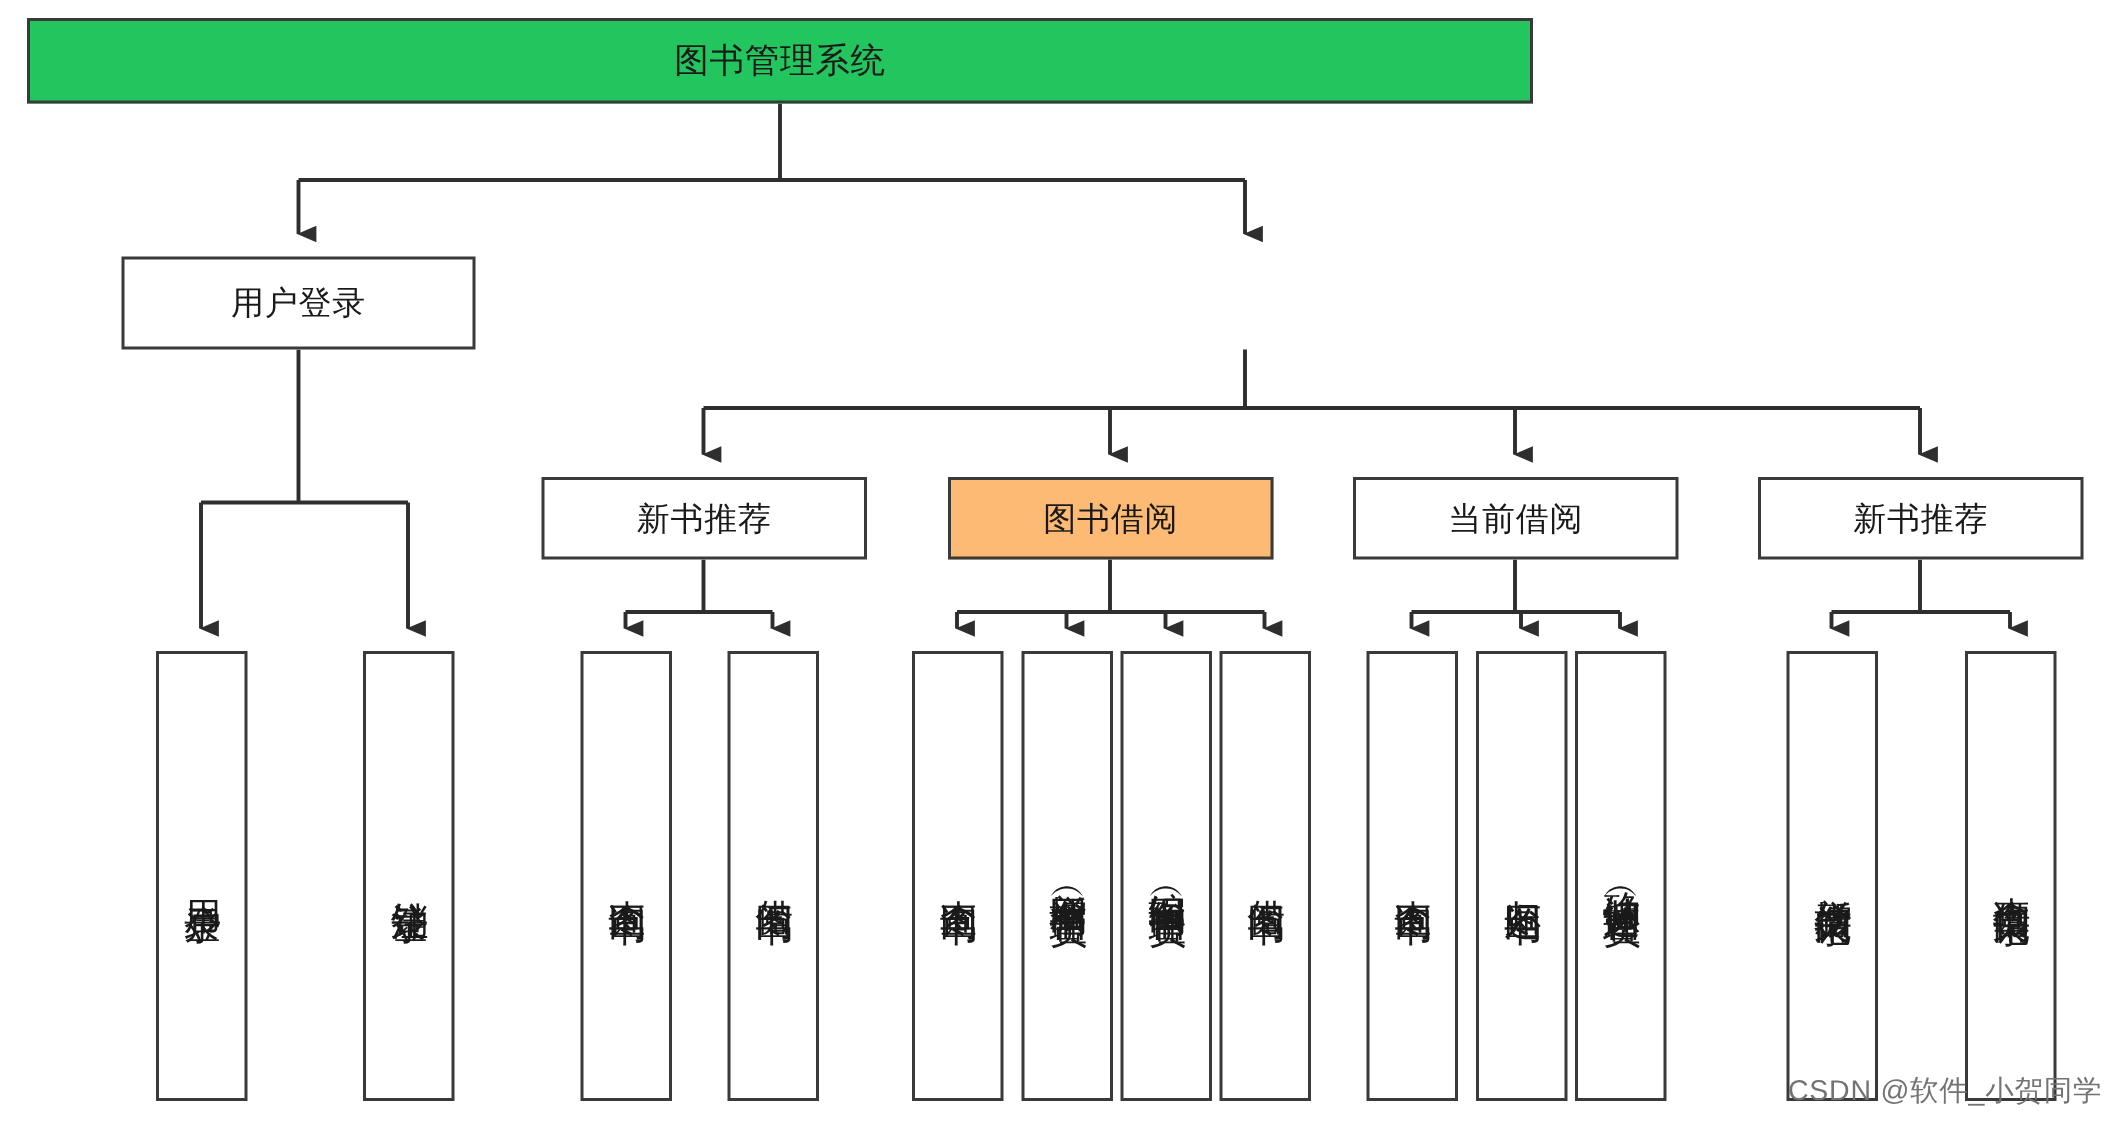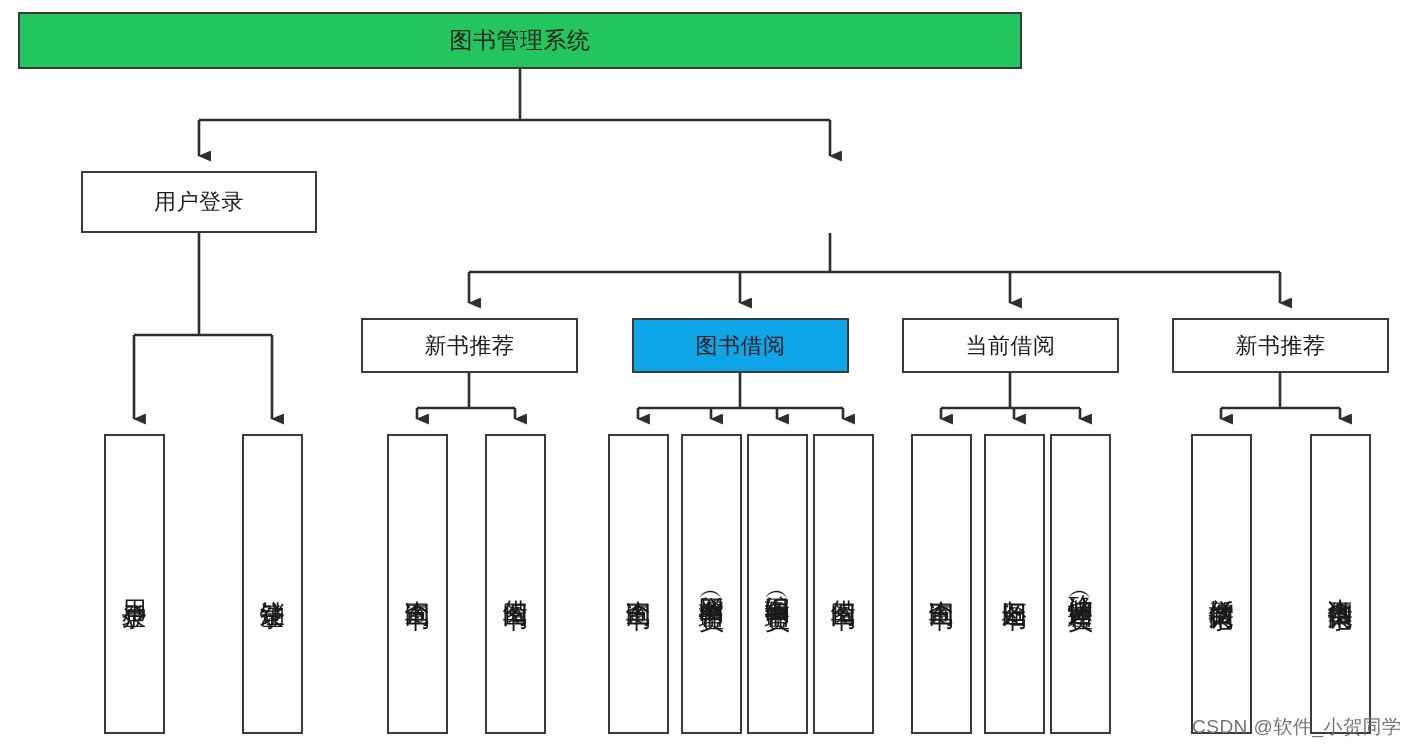--- a/index.html
+++ b/index.html
@@ -134,21 +134,21 @@
     <span class="node-label">图书管理系统</span>
   </div>
 
   <div class="node horiz" id="node-l2-0" style="left: 81px; top: 171px; width: 236px; height: 62px; border-color: rgb(58, 58, 58); background: rgb(255, 255, 255);">
     <span class="node-label">用户登录</span>
   </div>
 
   <div class="node horiz" id="node-l3-0" style="left: 361px; top: 318px; width: 217px; height: 55px; border-color: rgb(58, 58, 58); background: rgb(255, 255, 255);">
     <span class="node-label">新书推荐</span>
   </div>
-  <div class="node horiz" id="node-l3-1" style="left: 632px; top: 318px; width: 217px; height: 55px; border-color: rgb(58, 58, 58); background: #0ea5e9;">
+  <div class="node horiz" id="node-l3-1" style="left: 632px; top: 318px; width: 217px; height: 55px; border-color: rgb(58, 58, 58); background: #fdba74;">
     <span class="node-label">图书借阅</span>
   </div>
   <div class="node horiz" id="node-l3-2" style="left: 902px; top: 318px; width: 217px; height: 55px; border-color: rgb(58, 58, 58); background: rgb(255, 255, 255);">
     <span class="node-label">当前借阅</span>
   </div>
   <div class="node horiz" id="node-l3-3" style="left: 1172px; top: 318px; width: 217px; height: 55px; border-color: rgb(58, 58, 58); background: rgb(255, 255, 255);">
     <span class="node-label">新书推荐</span>
   </div>
 
   <div class="node vert" id="node-leaf-0" style="left: 104px; top: 434px; width: 61px; height: 300px; border-color: rgb(58, 58, 58); background: rgb(255, 255, 255);">

